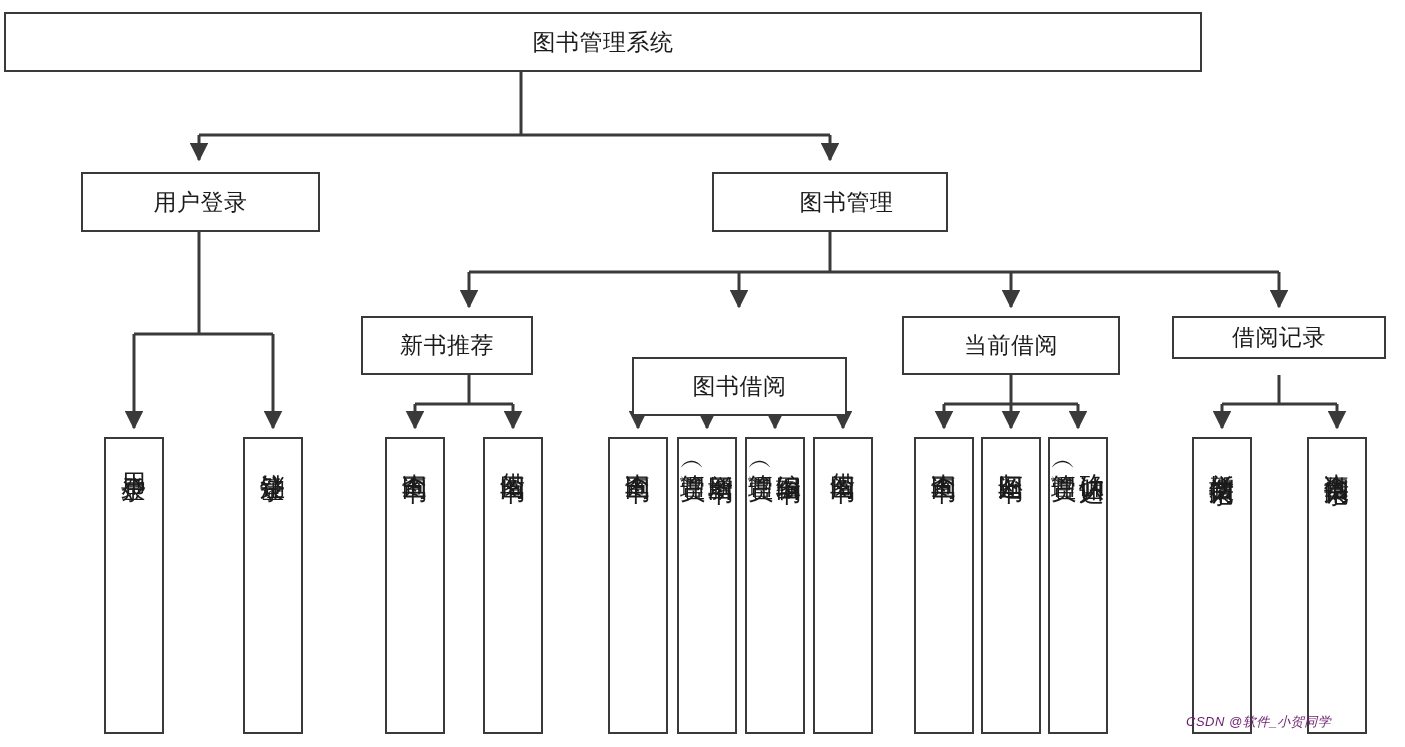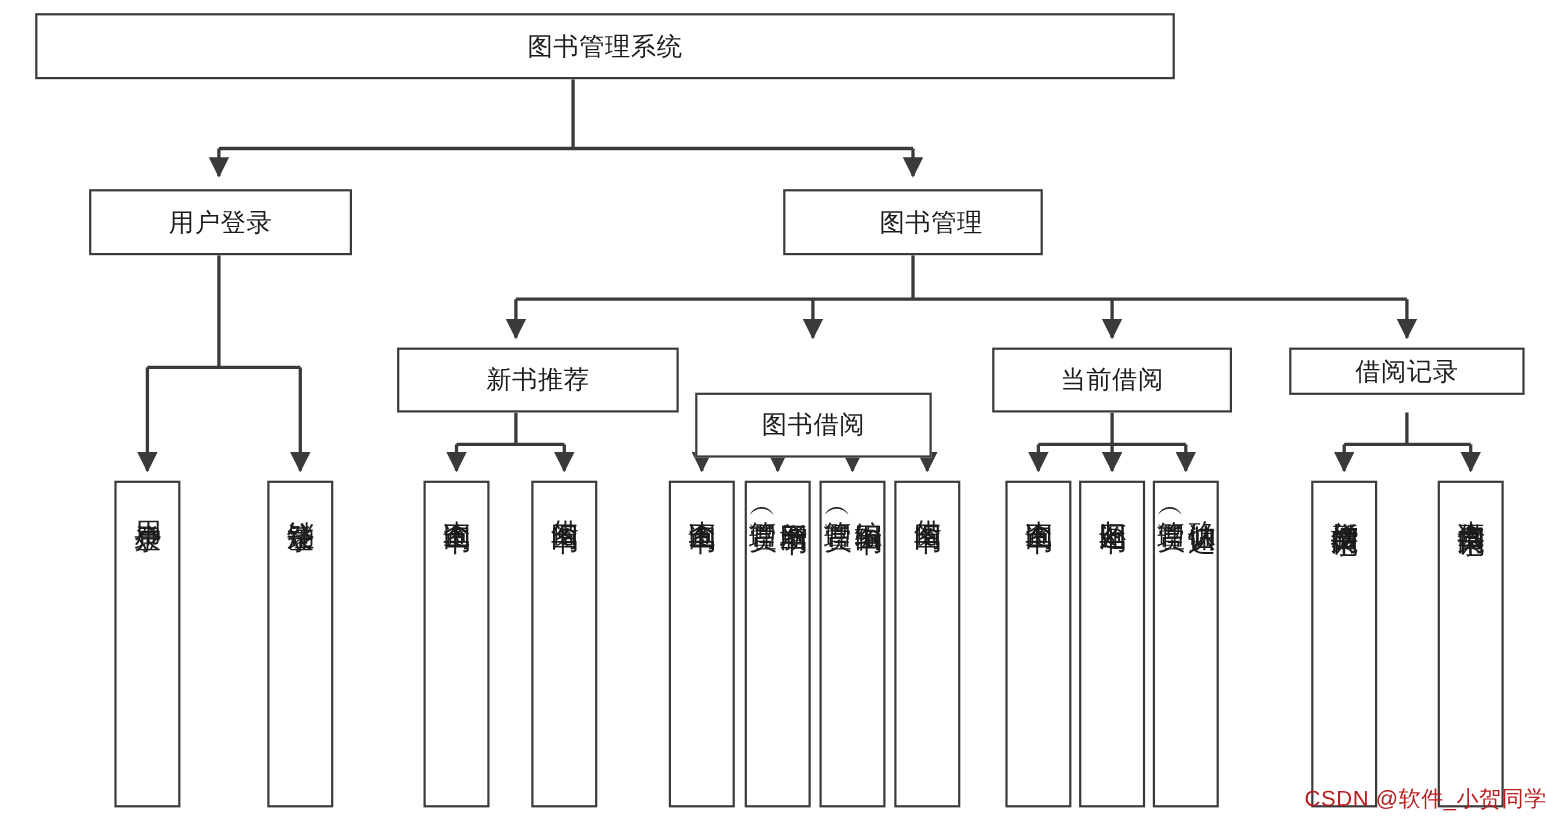--- a/index.html
+++ b/index.html
@@ -54,25 +54,26 @@
     writing-mode: vertical-rl;
     text-orientation: upright;
     font-size: 25px;
     line-height: 1.12;
     letter-spacing: 2px;
   }
   #watermark {
     position: absolute;
     left: 1186px;
     top: 713px;
-    font-size: 20px;
-    color: #b91c1c;
+    font-size: 13px;
+    color: #701a75;
     z-index: 5;
     white-space: nowrap;
     letter-spacing: 0.5px;
+    font-style: italic;
   }
 </style>
 </head>
 <body>
 
 <div id="canvas">
 
   <svg id="wires" viewBox="0 0 1405 747" xmlns="http://www.w3.org/2000/svg">
     <defs>
       <marker id="arrow" viewBox="0 0 10 10" refX="9.2" refY="5" markerWidth="6.2" markerHeight="6.2" orient="auto-start-reverse">
@@ -116,32 +117,32 @@
       <path d="M 1011 404 L 1011 428" marker-end="url(#arrow)"></path>
       <path d="M 1078 404 L 1078 428" marker-end="url(#arrow)"></path>
 
       <path d="M 1279 375 L 1279 404"></path>
       <path d="M 1222 404 L 1337 404"></path>
       <path d="M 1222 404 L 1222 428" marker-end="url(#arrow)"></path>
       <path d="M 1337 404 L 1337 428" marker-end="url(#arrow)"></path>
     </g>
   </svg>
 
-  <div class="node horiz" style="left:32px; top:12px; width:1036px; height:60px;">
+  <div class="node horiz" style="left:4px; top:12px; width:1198px; height:60px;">
     <span class="lbl">图书管理系统</span>
   </div>
 
   <div class="node horiz" style="left:81px; top:172px; width:239px; height:60px;">
     <span class="lbl">用户登录</span>
   </div>
   <div class="node horiz" style="left:712px; top:172px; width:236px; height:60px;padding-left:33px;">
     <span class="lbl">图书管理</span>
   </div>
 
-  <div class="node horiz" style="left:361px; top:316px; width:256px; height:59px;">
+  <div class="node horiz" style="left:361px; top:316px; width:172px; height:59px;">
     <span class="lbl">新书推荐</span>
   </div>
   <div class="node horiz" style="left:632px; top:316px; width:215px; height:59px;margin-top:41px;">
     <span class="lbl">图书借阅</span>
   </div>
   <div class="node horiz" style="left:902px; top:316px; width:218px; height:59px;">
     <span class="lbl">当前借阅</span>
   </div>
   <div class="node horiz" style="left:1172px; top:316px; width:214px; height:43px;">
     <span class="lbl">借阅记录</span>

